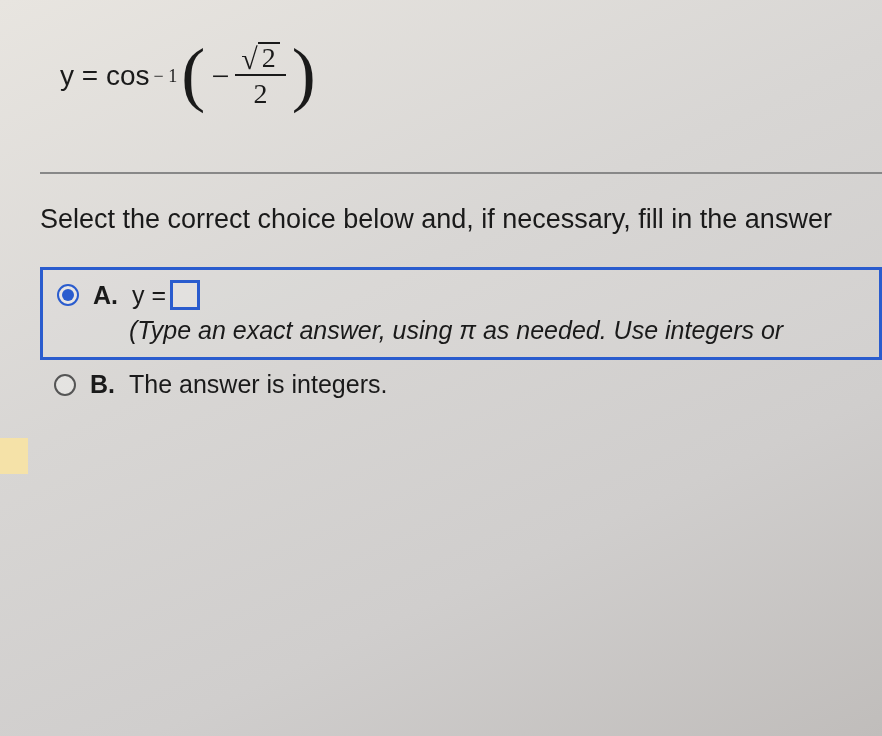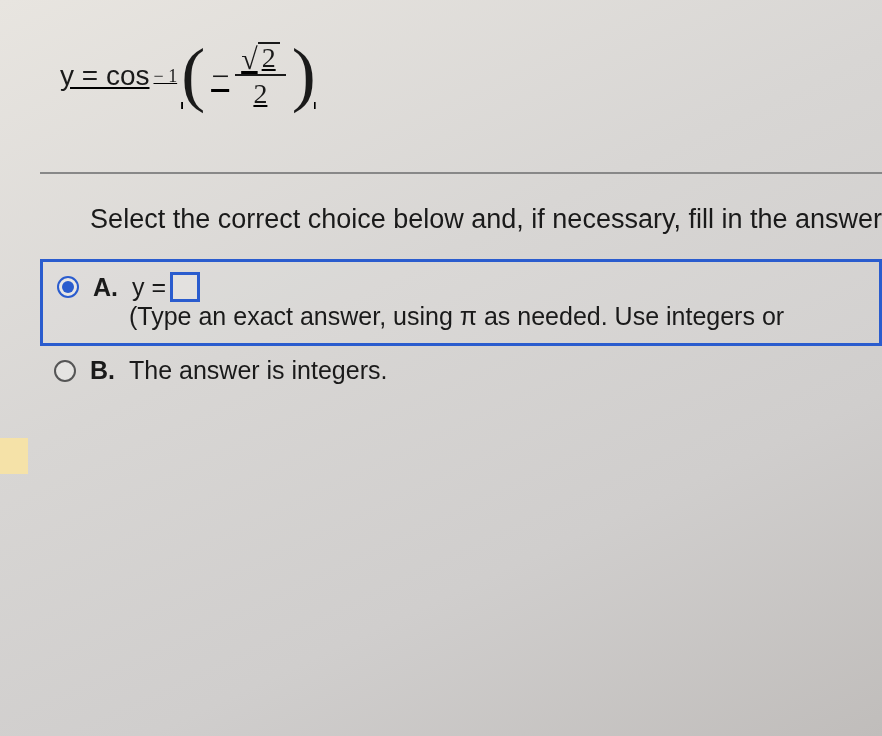--- a/index.html
+++ b/index.html
@@ -13,21 +13,20 @@
       height: 736px;
       background: linear-gradient(155deg, #e8e5e0 0%, #d8d6d4 40%, #d0cecd 70%, #c0bdbb 100%);
       overflow: hidden;
       position: relative;
     }
     .content {
       padding: 20px 0 0 40px;
     }
     .equation-area {
       padding: 20px 0 40px 20px;
-      text-decoration: underline;
     }
     .equation {
       font-family: 'Times New Roman', Times, serif;
       font-size: 30px;
       color: #1a1a1a;
       display: flex;
       align-items: center;
     }
     .eq-prefix {
       font-family: Arial, sans-serif;
@@ -87,23 +86,22 @@
     }
     .divider {
       border: none;
       border-top: 2px solid #888;
       margin: 20px 0 30px 0;
       width: 100%;
     }
     .instruction {
       font-size: 27px;
       color: #1a1a1a;
-      margin-bottom: 24px;
+      margin-bottom: 32px;
       padding-left: 0;
-      text-align: right;
     }
     .options {
       margin-left: 0;
     }
     .option-a {
       border: 3px solid #2a5cce;
       padding: 10px 14px 12px 14px;
       background: rgba(255,255,255,0.05);
       margin-bottom: 2px;
     }
@@ -150,20 +148,22 @@
       height: 30px;
       border: 3px solid #2a5cce;
       background: rgba(255,255,255,0.2);
       margin-left: 4px;
       vertical-align: middle;
     }
     .option-hint {
       font-size: 25px;
       color: #1a1a1a;
       margin-left: 72px;
+      margin-top: 6px;
+      font-style: italic;
     }
     .option-b {
       padding: 8px 14px;
     }
     .yellow-tab {
       position: absolute;
       left: 0;
       top: 438px;
       width: 28px;
       height: 36px;

